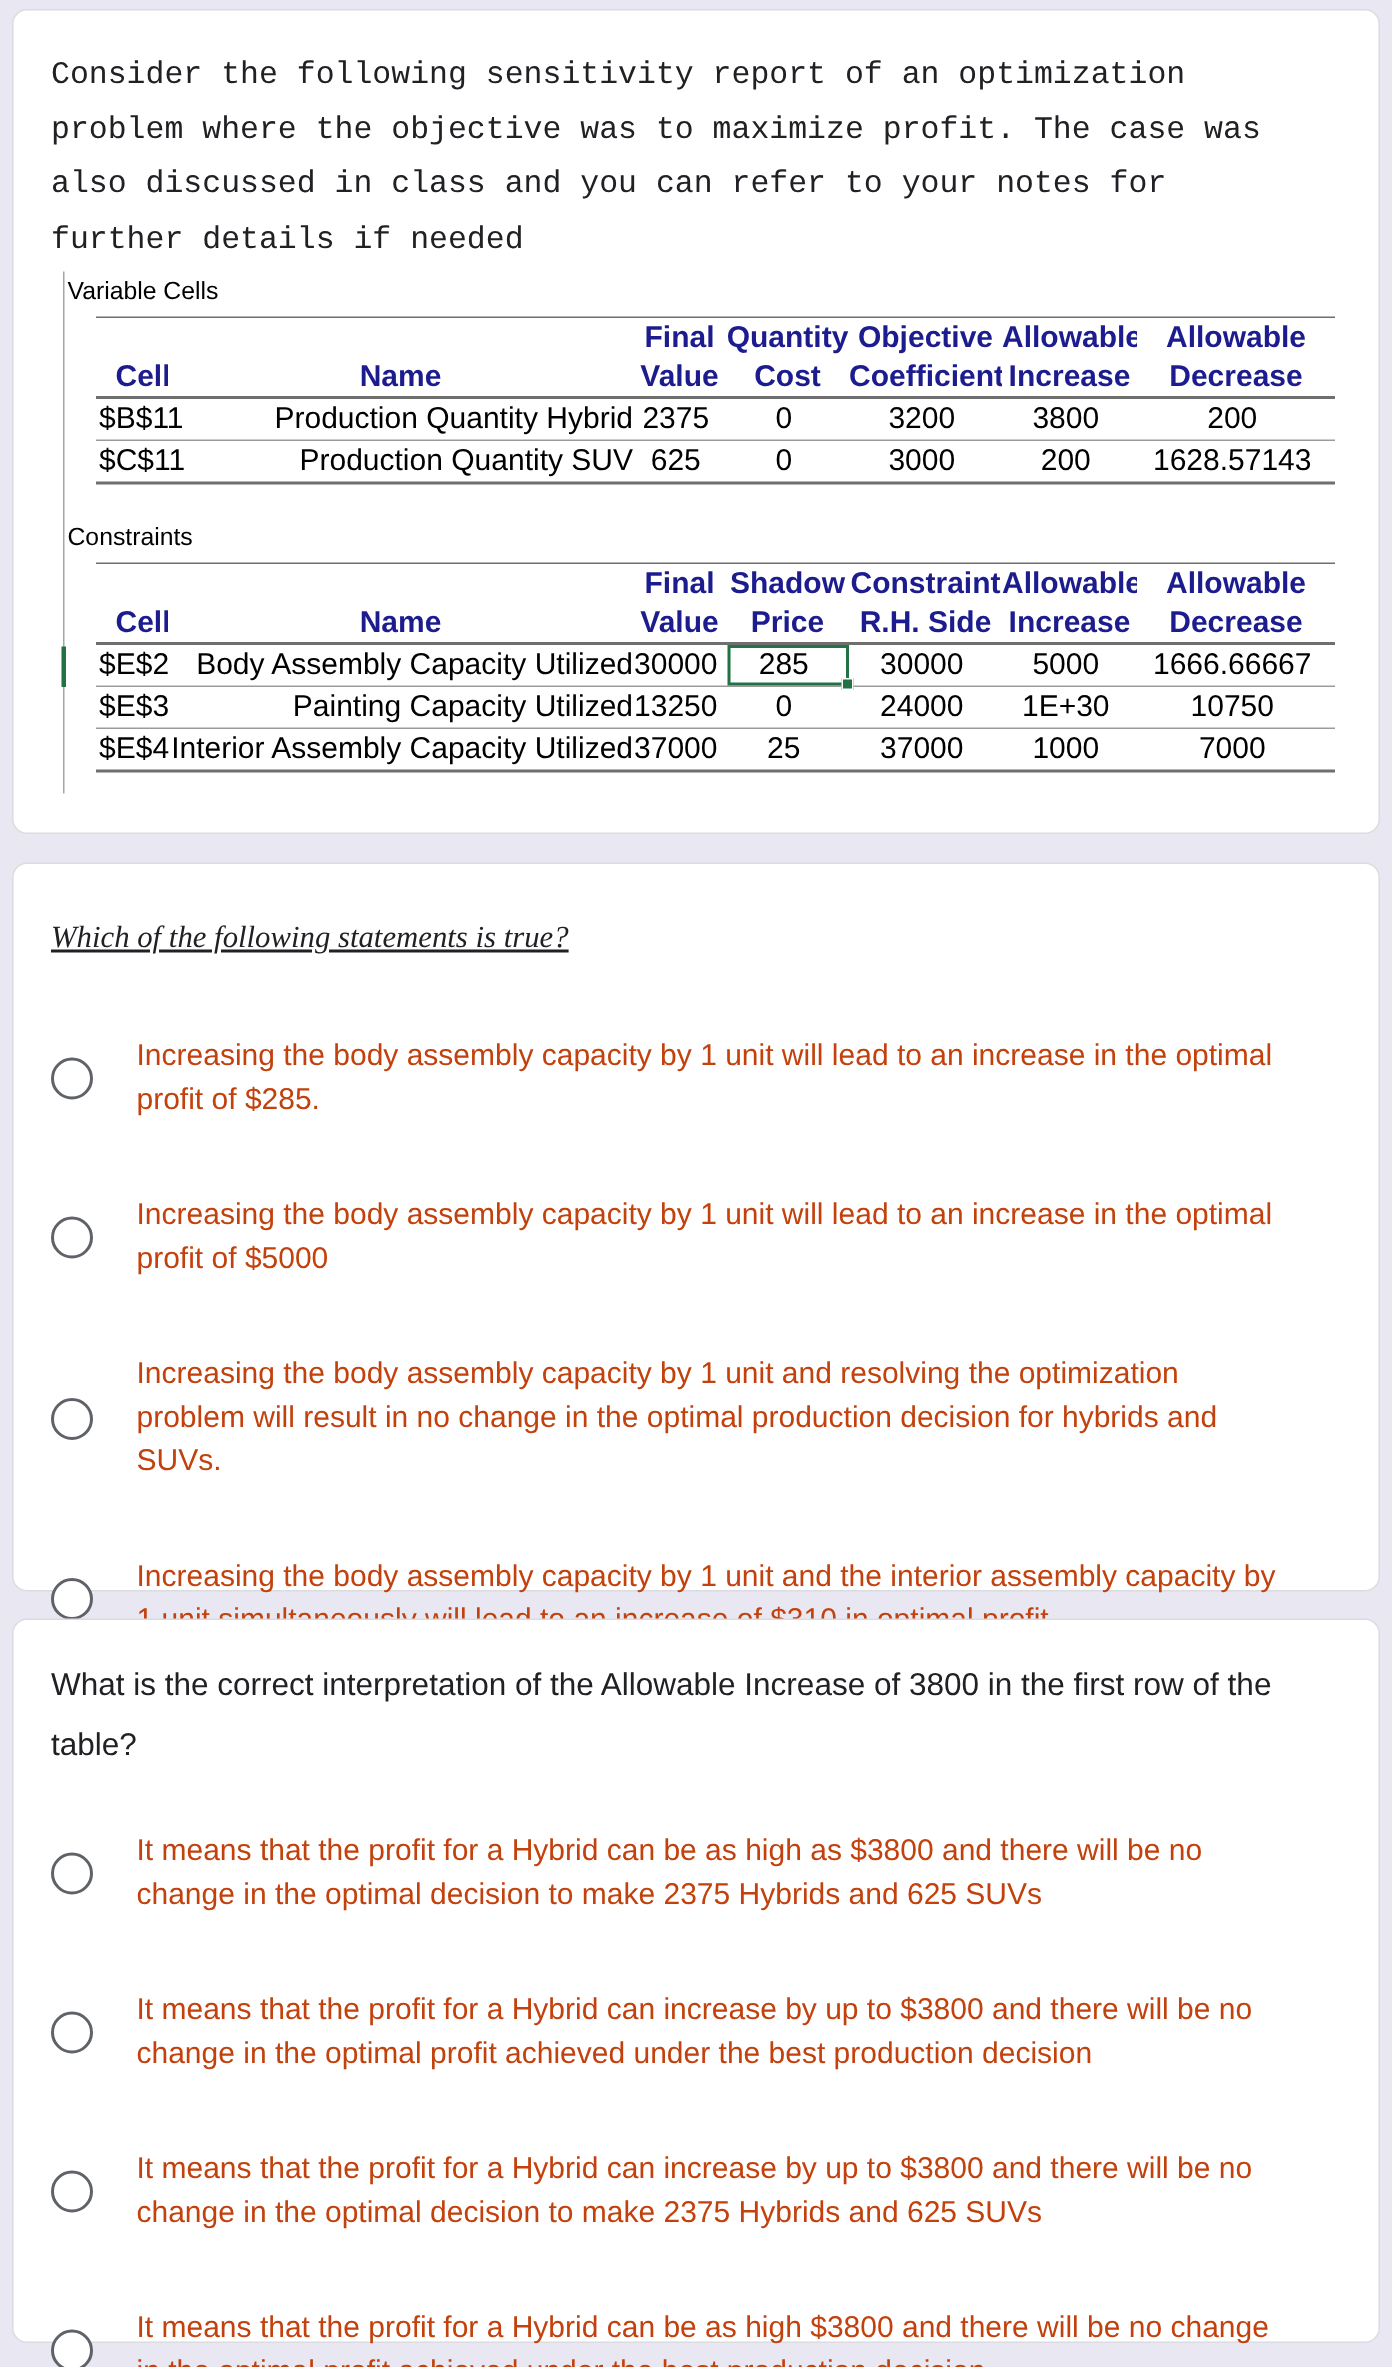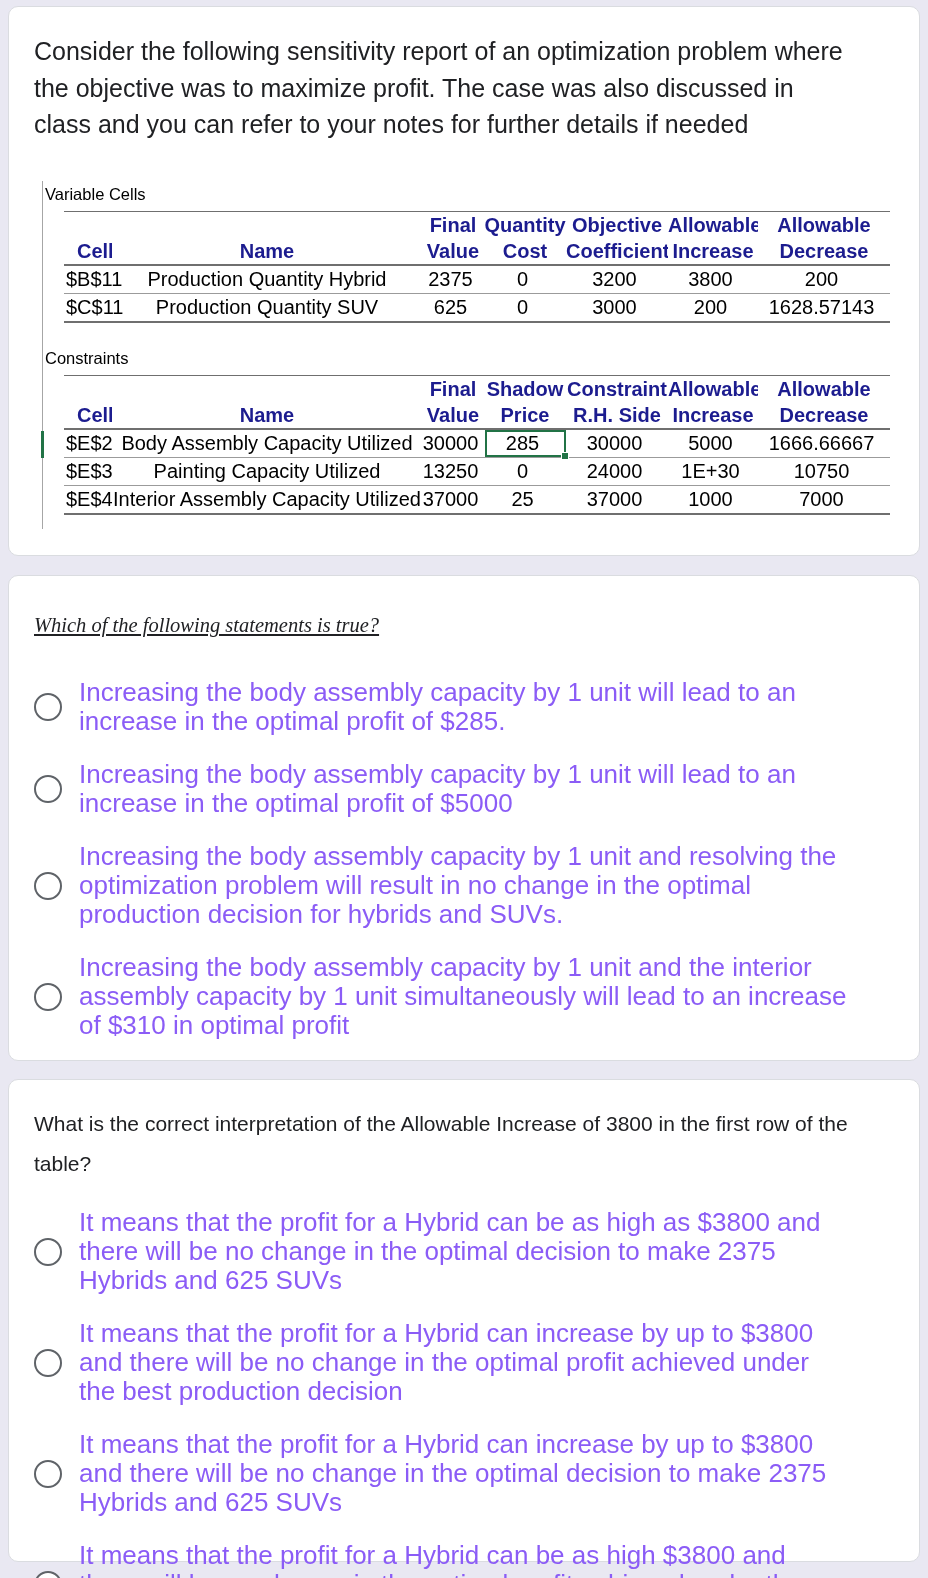--- a/index.html
+++ b/index.html
@@ -14,21 +14,21 @@
     position:absolute; left:8px; width:912px; box-sizing:border-box;
     background:#ffffff; border:1px solid #dadce0; border-radius:10px;
   }
   .card1 { top:6px;    height:550px; }
   .card2 { top:575px;  height:486px; padding:36px 25px 0 25px; }
   .card3 { top:1079px; height:483px; padding:24px 25px 0 25px; }
 
   
   .intro {
     position:absolute; left:25px; top:26px; width:820px;
-    margin:0; font-size:25px; line-height:36.5px; color:#202124;
+    margin:0; font-size:21px; line-height:36.5px; color:#202124;font-family:Liberation Mono, monospace;
   }
 
   
   .xl { position:absolute; left:33px; top:174px; width:850px; height:348px; }
   .xl-gridline { position:absolute; left:0; top:0; width:1px; height:348px; background:#a6a6a6; }
   .xl-rowmark { position:absolute; left:-1px; top:250px; width:3px; height:27px; background:#217346; }
   .xl-label { position:absolute; left:3px; font-size:16.5px; color:#000; white-space:nowrap; }
   .vc-label { top:4px; }
   .c-label  { top:168px; }
   table.xl-table {
@@ -40,21 +40,21 @@
   .vc-table { top:30px; }
   .c-table  { top:194px; }
   .xl-table thead { border-bottom:2px solid #6f6f6f; }
   .xl-table th {
     font-weight:bold; color:#1c1c8f; text-align:center;
     height:26px; padding:0; overflow:hidden; white-space:nowrap;
   }
   .xl-table th.h-cell { text-align:left; padding-left:13px; }
   .xl-table td { height:27px; padding:0; white-space:nowrap; overflow:visible; }
   .xl-table td.c-ref  { text-align:center; padding-left:2px; }
-  .xl-table td.c-name { text-align:center; }
+  .xl-table td.c-name { text-align:right; }
   .xl-table td.num    { text-align:center; padding-right:5px; }
   .xl-table tbody tr + tr { border-top:1px solid #9b9b9b; }
   td.sel { position:relative; }
   td.sel .selbox {
     position:absolute; left:1px; top:0; right:0; bottom:0;
     border:2px solid #217346; pointer-events:none;
   }
   td.sel .selhandle {
     position:absolute; right:-3px; bottom:-3px; width:6px; height:6px;
     background:#217346; border:1px solid #ffffff; pointer-events:none;
@@ -71,21 +71,21 @@
   .q2-title {
     font-size:21px; line-height:40px; margin-bottom:24px; width:830px;
   }
   .option { display:flex; align-items:center; margin-bottom:24px; }
   .radio {
     flex:0 0 28px; width:28px; height:28px; box-sizing:border-box;
     border:2px solid #5f6368; border-radius:50%; background:#fff;
     margin-right:17px; cursor:pointer;
   }
   .opt-text {
-    margin:0; font-size:26px; line-height:29px; color:#8b5cf6; width:770px;
+    margin:12px; font-size:20px; line-height:29px; color:#c2410c; width:770px;
   }
 </style>
 </head>
 <body>
 
 <div class="page">
 
   <section class="card card1">
     <p class="intro">Consider the following sensitivity report of an optimization problem where the objective was to maximize profit. The case was also discussed in class and you can refer to your notes for further details if needed</p>
 

